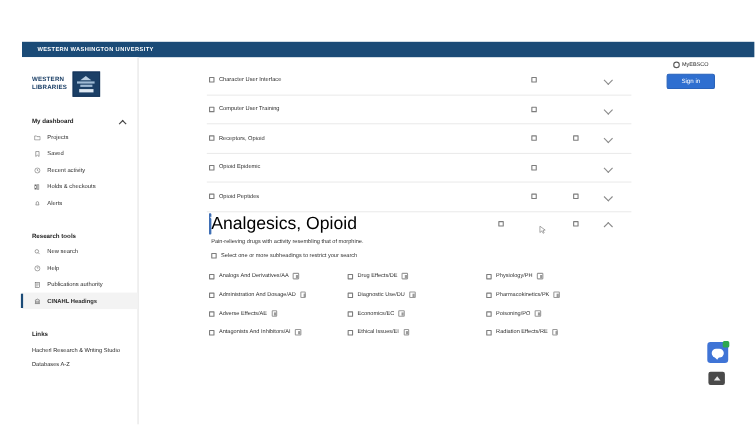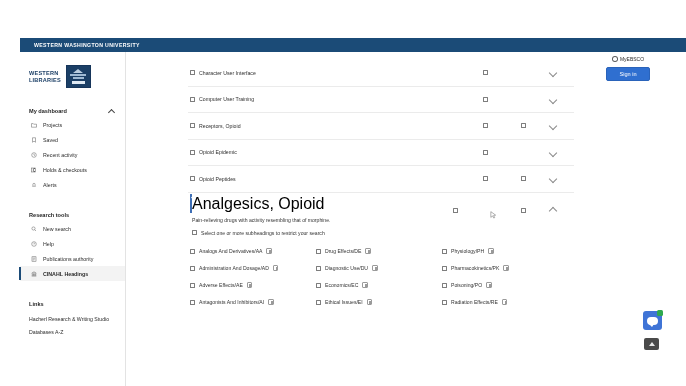--- a/index.html
+++ b/index.html
@@ -111,21 +111,21 @@
   }
   .chev:before {
     content:""; position:absolute; left:0.5px; top:1px; width:5px; height:5px;
     border-right:1px solid #8a8a8a; border-bottom:1px solid #8a8a8a;
     transform:rotate(45deg);
   }
   .chev.up:before { transform:rotate(-135deg); top:2.5px; }
 
   
   .expanded { padding:2px 6px 0 2px; }
-  .exp-head { display:flex; align-items:flex-end; height:18px; }
+  .exp-head { display:flex; align-items:center; height:18px; }
   .exp-desc { font-size:5.1px; color:#333; padding:4px 0 0 2px; }
   .exp-sel { display:flex; align-items:center; gap:4px; font-size:5.1px;
              color:#333; padding:7px 0 0 2px; }
   .grid { display:grid; grid-template-columns:1fr 1fr 1fr; padding-top:7px; }
   .gcell { display:flex; align-items:center; gap:4px; height:17px;
            font-size:5.1px; color:#333; }
   .gcell .lbl { cursor:pointer; }
   .info-ic { width:5.5px; height:5.5px; border:.8px solid #9a9a9a; border-radius:1px;
              position:relative; flex:0 0 auto; cursor:pointer; }
   .info-ic:after { content:""; position:absolute; left:1.6px; top:1px;

